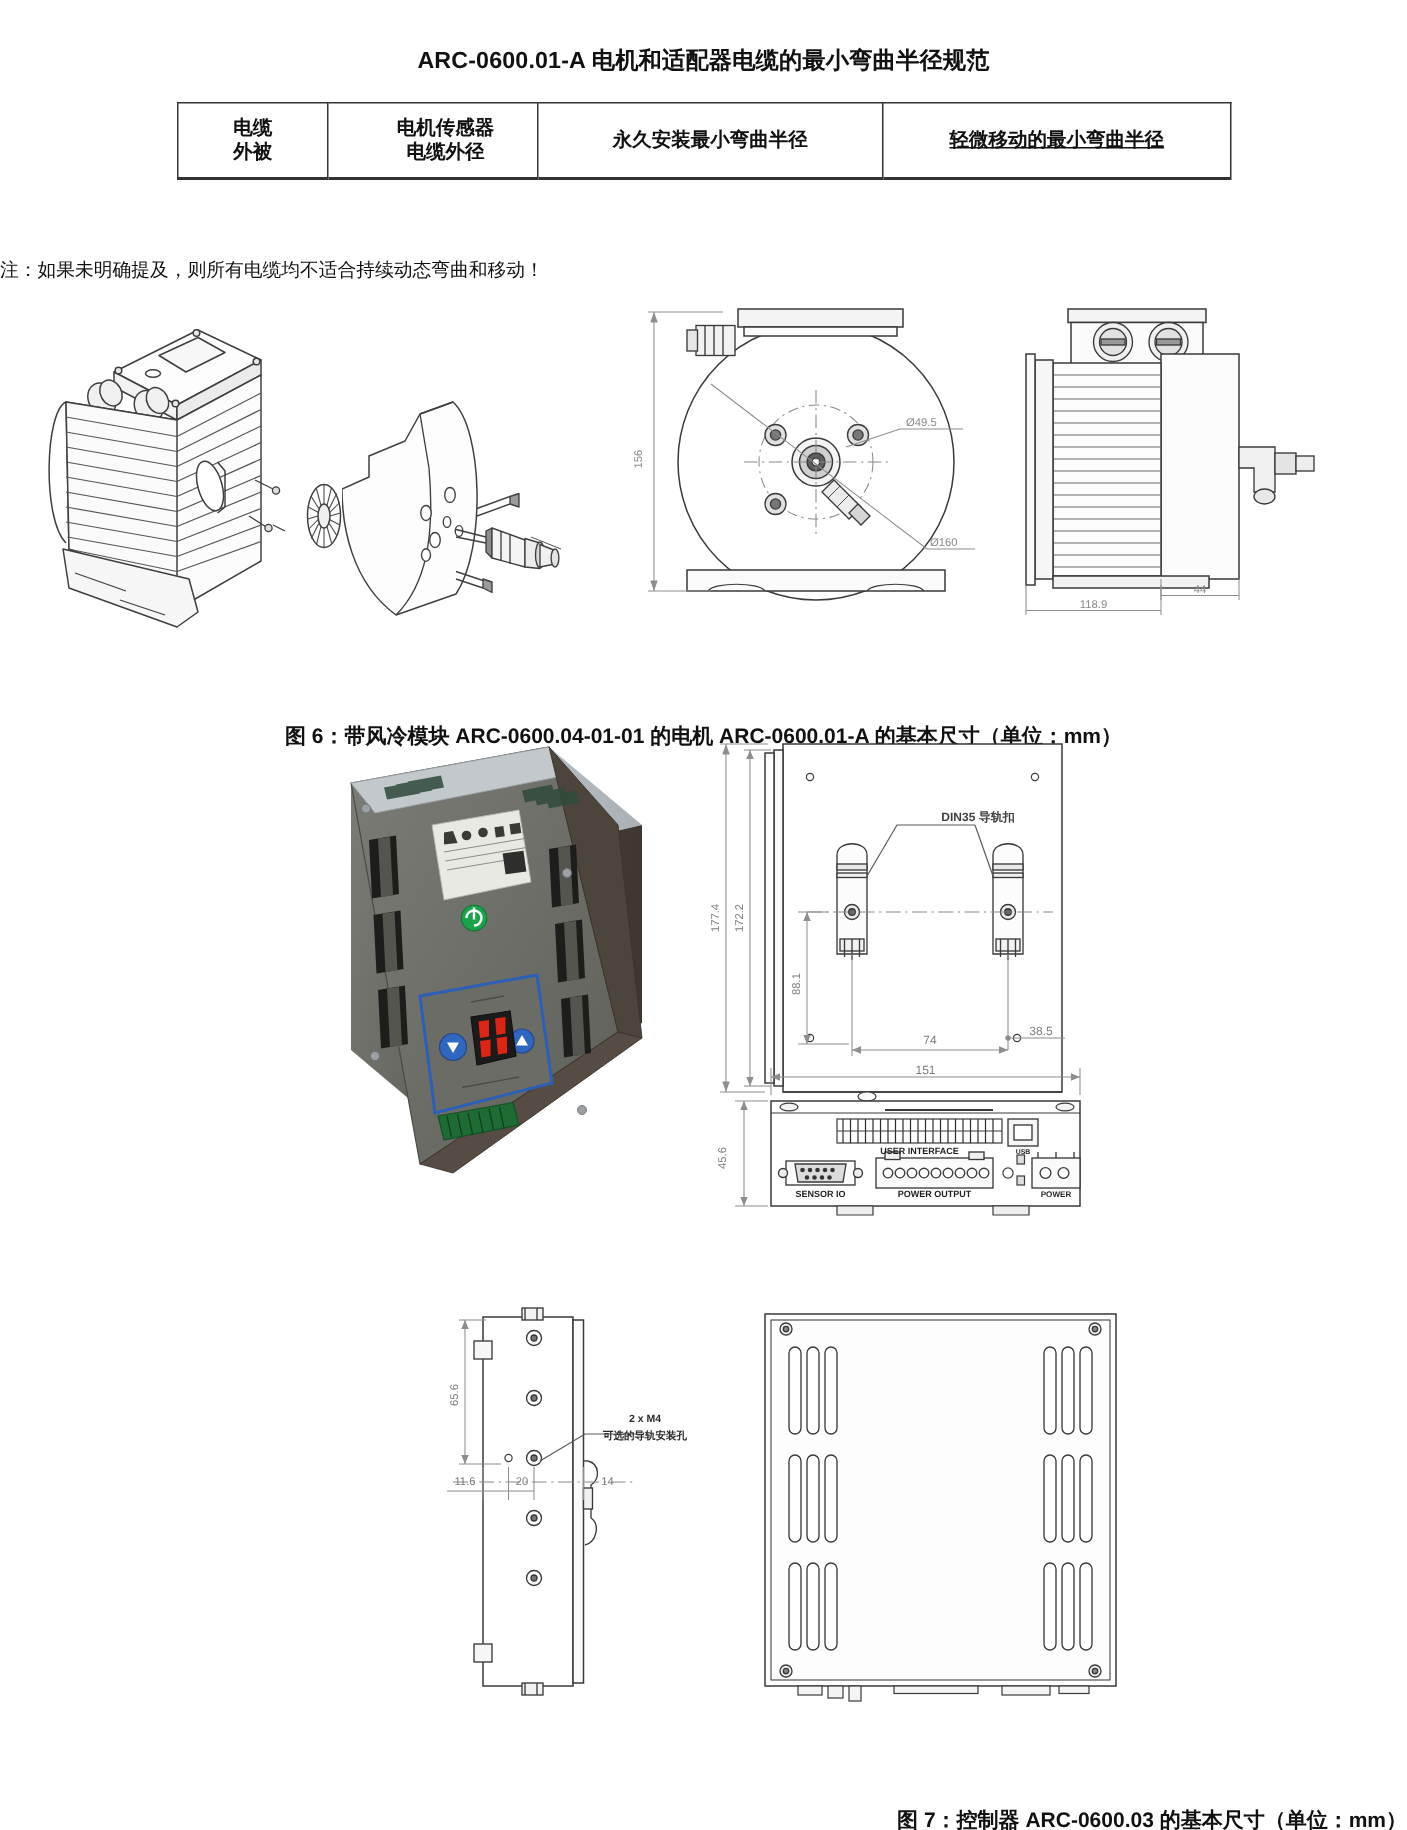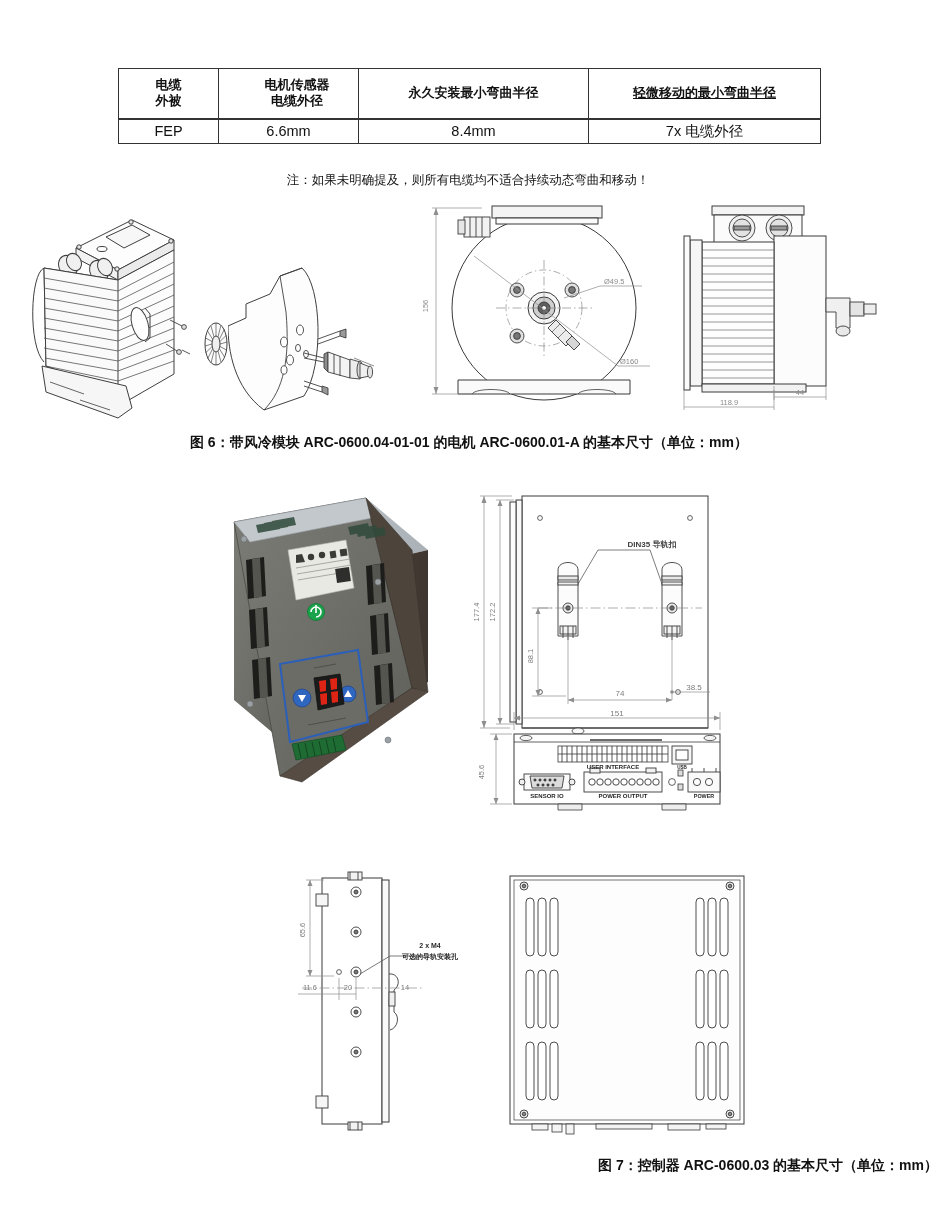--- a/index.html
+++ b/index.html
@@ -31,68 +31,63 @@
   .spec-table thead th {
     font-weight: bold; font-size: 13px; height: 50px; line-height: 1.25;
     border-bottom-width: 2px;
   }
   .spec-table tbody td { height: 25px; font-size: 14.5px; font-weight: 400; }
   .col-a { width: 100px; } .col-b { width: 140px; padding-left: 17px; }
   .col-c { width: 230px; } .col-d { width: 232px; text-decoration: underline; }
 
   .table-note {
     position: absolute; left: 0; top: 172px; width: 936px;
-    text-align: center; font-size: 12.5px; color: #111;
+    font-size: 12.5px; color: #111;
   }
 
   
   .fig-caption {
     position: absolute; width: 938px; text-align: center;
-    font-size: 14px; font-weight: bold; color: #111;
+    font-size: 14px; font-weight: bold; color: #111; margin-top: 48px;
   }
   #cap6 { top: 434px; }
   #cap7 { top: 1157px; text-align: right; }
 
   .art { position: absolute; }
   .art svg { display: block; }
 
   
   .photo {
     position: absolute; left: 216px; top: 492px;
     width: 232px; height: 296px;
   }
 </style>
 </head>
 <body>
 
 <div class="page">
 
+  <div class="doc-title">ARC-0600.01-A 电机和适配器电缆的最小弯曲半径规范</div>
 
   <table class="spec-table">
     <thead>
       <tr>
         <th class="col-a">
           <div>电缆</div>
           <div>外被</div>
         </th>
         <th class="col-b">
           <div>电机传感器</div>
           <div>电缆外径</div>
         </th>
         <th class="col-c">永久安装最小弯曲半径</th>
         <th class="col-d">轻微移动的最小弯曲半径</th>
       </tr>
     </thead>
     <tbody>
-      <tr>
-        <td>FEP</td>
-        <td>6.6mm</td>
-        <td>8.4mm</td>
-        <td>7x 电缆外径</td>
-      </tr>
     </tbody>
   </table>
 
   <div class="table-note">注：如果未明确提及，则所有电缆均不适合持续动态弯曲和移动！</div>
 
   <div class="art" style="left:14px; top:196px;">
     <svg width="240" height="225" viewBox="0 0 240 225">
       <g fill="none" stroke="#3f3f3f" stroke-width="1" stroke-linejoin="round">
 
         <path d="M62 52 L118 24 L160 44 L104 74 Z" fill="#fdfdfd"></path>

